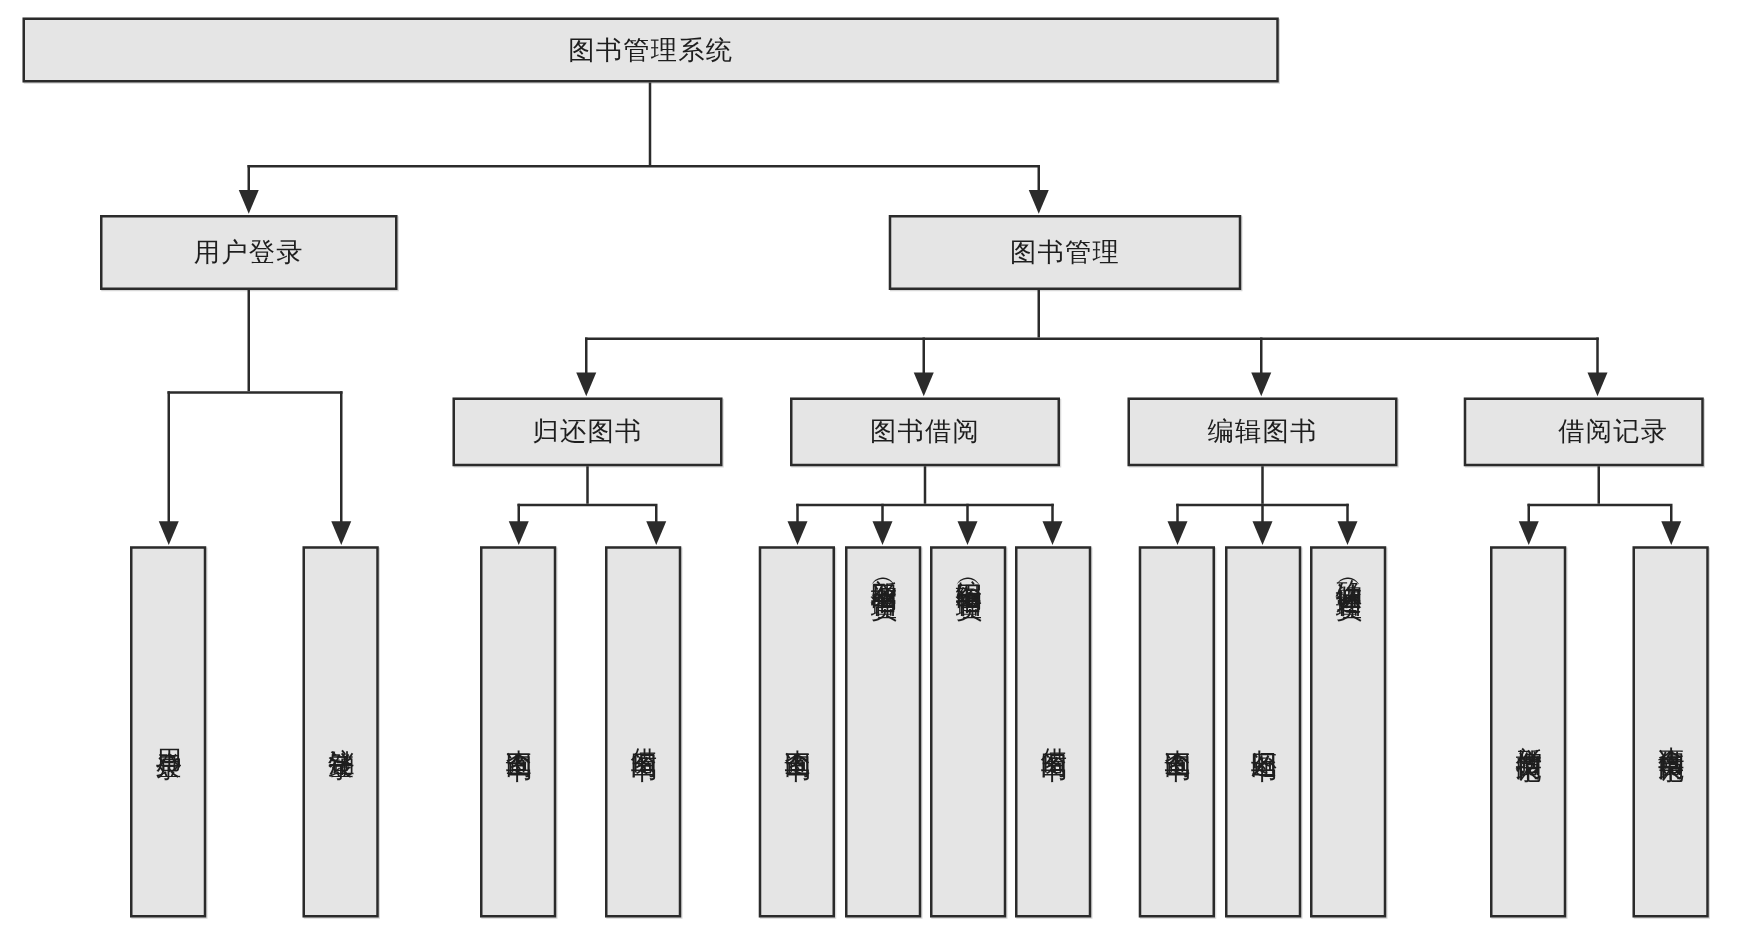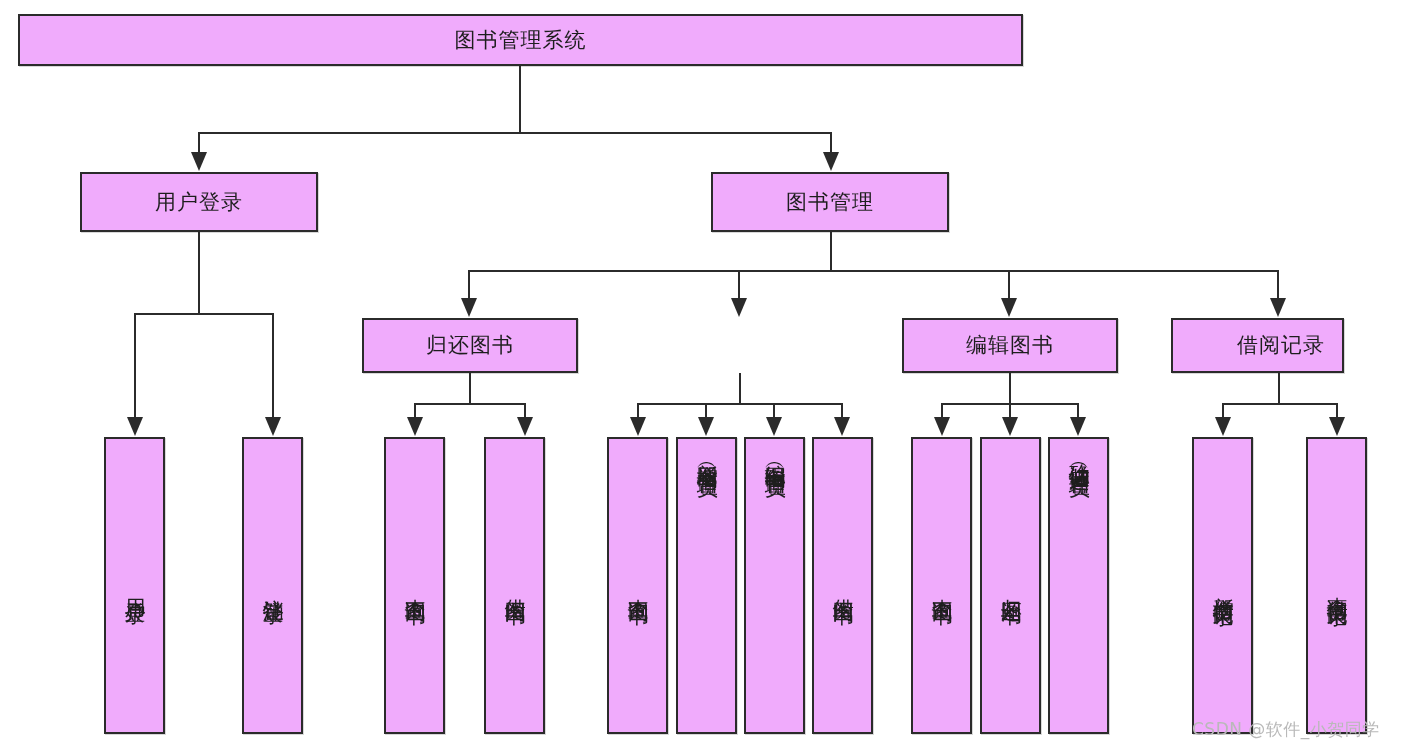--- a/index.html
+++ b/index.html
@@ -16,21 +16,21 @@
     position: relative;
     width: 1405px;
     height: 747px;
     background: #ffffff;
     overflow: hidden;
   }
   
   .node {
     position: absolute;
     box-sizing: border-box;
-    background: #f0abfc;
+    background: #e5e5e5;
     border: 2px solid #2b2b2b;
     display: flex;
     align-items: center;
     justify-content: center;
     box-shadow: 1px 1px 0 #d8d8d8;
   }
   .node .label {
     font-size: 21px;
     line-height: 1.18;
     color: #1e1e1e;
@@ -97,21 +97,21 @@
   <div class="hline" style="left:198px; top:132px; width:634px;"></div>
 
   <div class="vline" style="left:198px; top:132px; height:22px;"></div>
   <div class="arrow" style="left:191px; top:152px;"></div>
   <div class="vline" style="left:830px; top:132px; height:22px;"></div>
   <div class="arrow" style="left:823px; top:152px;"></div>
 
   <div class="node" style="left:80px; top:172px; width:238px; height:60px;">
     <span class="label">用户登录</span>
   </div>
-  <div class="node" style="left:711px; top:172px; width:238px; height:60px;">
+  <div class="node" style="left:711px; top:172px; width:282px; height:60px;">
     <span class="label">图书管理</span>
   </div>
 
   <div class="vline" style="left:198px; top:232px; height:81px;"></div>
   <div class="hline" style="left:134px; top:313px; width:140px;"></div>
   <div class="vline" style="left:134px; top:313px; height:106px;"></div>
   <div class="arrow" style="left:127px; top:417px;"></div>
   <div class="vline" style="left:272px; top:313px; height:106px;"></div>
   <div class="arrow" style="left:265px; top:417px;"></div>
 
@@ -122,24 +122,27 @@
   <div class="vline" style="left:738px; top:270px; height:30px;"></div>
   <div class="arrow" style="left:731px; top:298px;"></div>
   <div class="vline" style="left:1008px; top:270px; height:30px;"></div>
   <div class="arrow" style="left:1001px; top:298px;"></div>
   <div class="vline" style="left:1277px; top:270px; height:30px;"></div>
   <div class="arrow" style="left:1270px; top:298px;"></div>
 
   <div class="node" style="left:362px; top:318px; width:216px; height:55px;">
     <span class="label">归还图书</span>
   </div>
+  <div class="node" style="left:632px; top:318px; width:216px; height:55px;">
+    <span class="label">图书借阅</span>
+  </div>
   <div class="node" style="left:902px; top:318px; width:216px; height:55px;">
     <span class="label">编辑图书</span>
   </div>
-  <div class="node" style="left:1171px; top:318px; width:173px; height:55px;padding-left:47px;">
+  <div class="node" style="left:1171px; top:318px; width:192px; height:55px;padding-left:47px;">
     <span class="label">借阅记录</span>
   </div>
 
   <div class="vline" style="left:469px; top:373px; height:30px;"></div>
   <div class="hline" style="left:414px; top:403px; width:110px;"></div>
   <div class="vline" style="left:414px; top:403px; height:16px;"></div>
   <div class="arrow" style="left:407px; top:417px;"></div>
   <div class="vline" style="left:524px; top:403px; height:16px;"></div>
   <div class="arrow" style="left:517px; top:417px;"></div>
 
@@ -207,15 +210,14 @@
     <span class="label">确认归还（管理员）</span>
   </div>
 
   <div class="node leaf mid" style="left:1192px; top:437px; width:61px; height:297px;">
     <span class="label">新增借阅记录</span>
   </div>
   <div class="node leaf mid" style="left:1306px; top:437px; width:61px; height:297px;">
     <span class="label">查询借阅记录</span>
   </div>
 
-  <div id="watermark" style="left:1192px; top:718px;">CSDN @软件_小贺同学</div>
 
 </div>
 
 </body></html>

